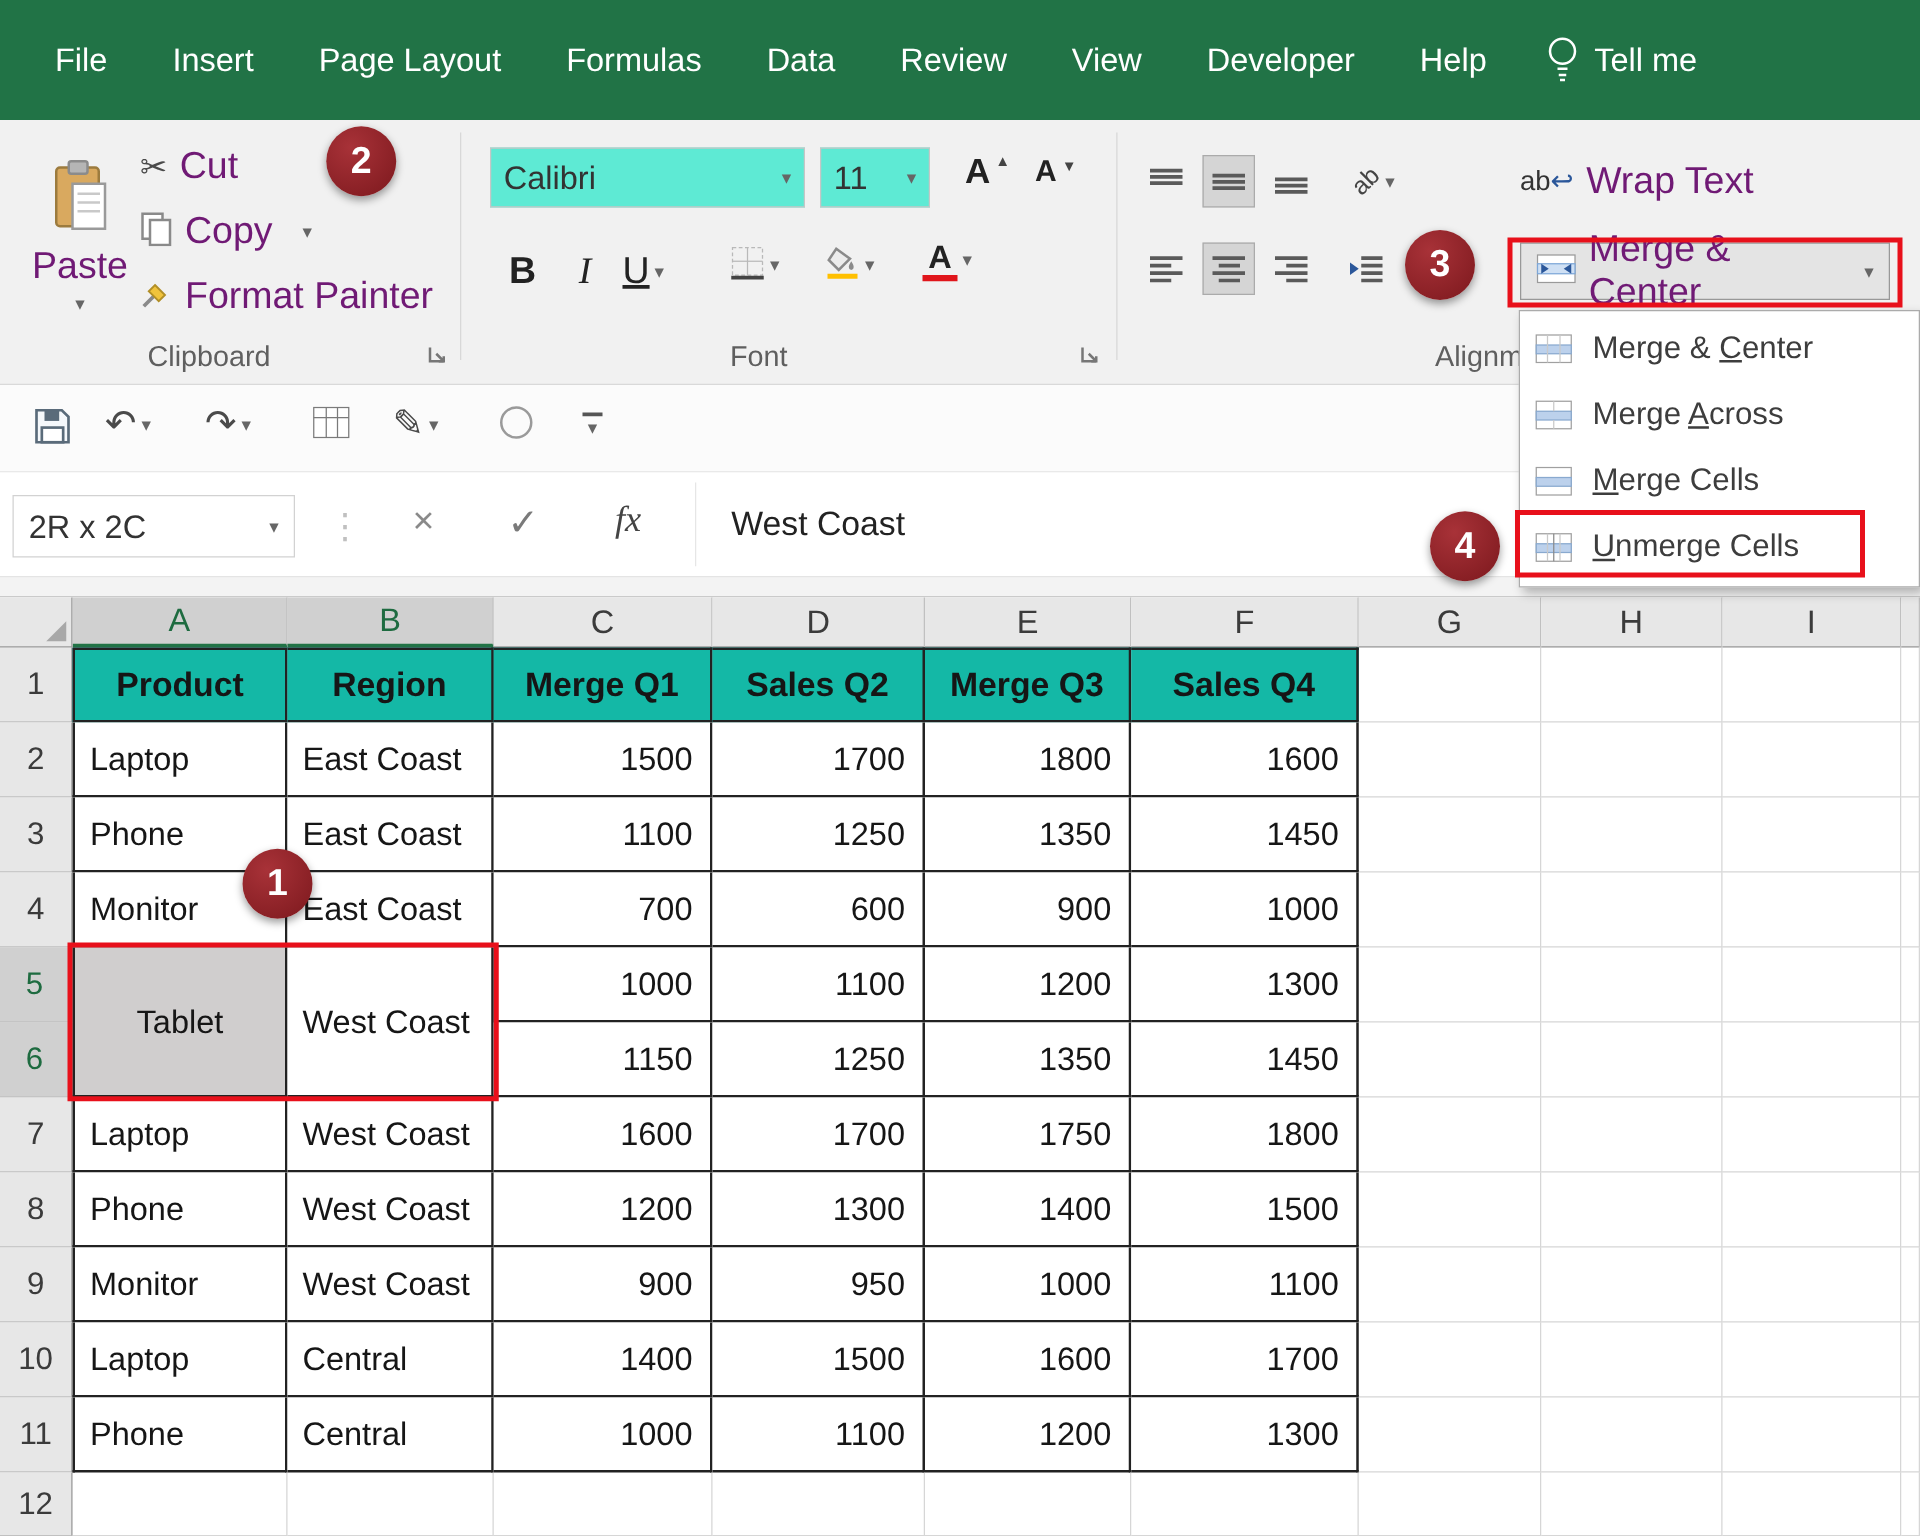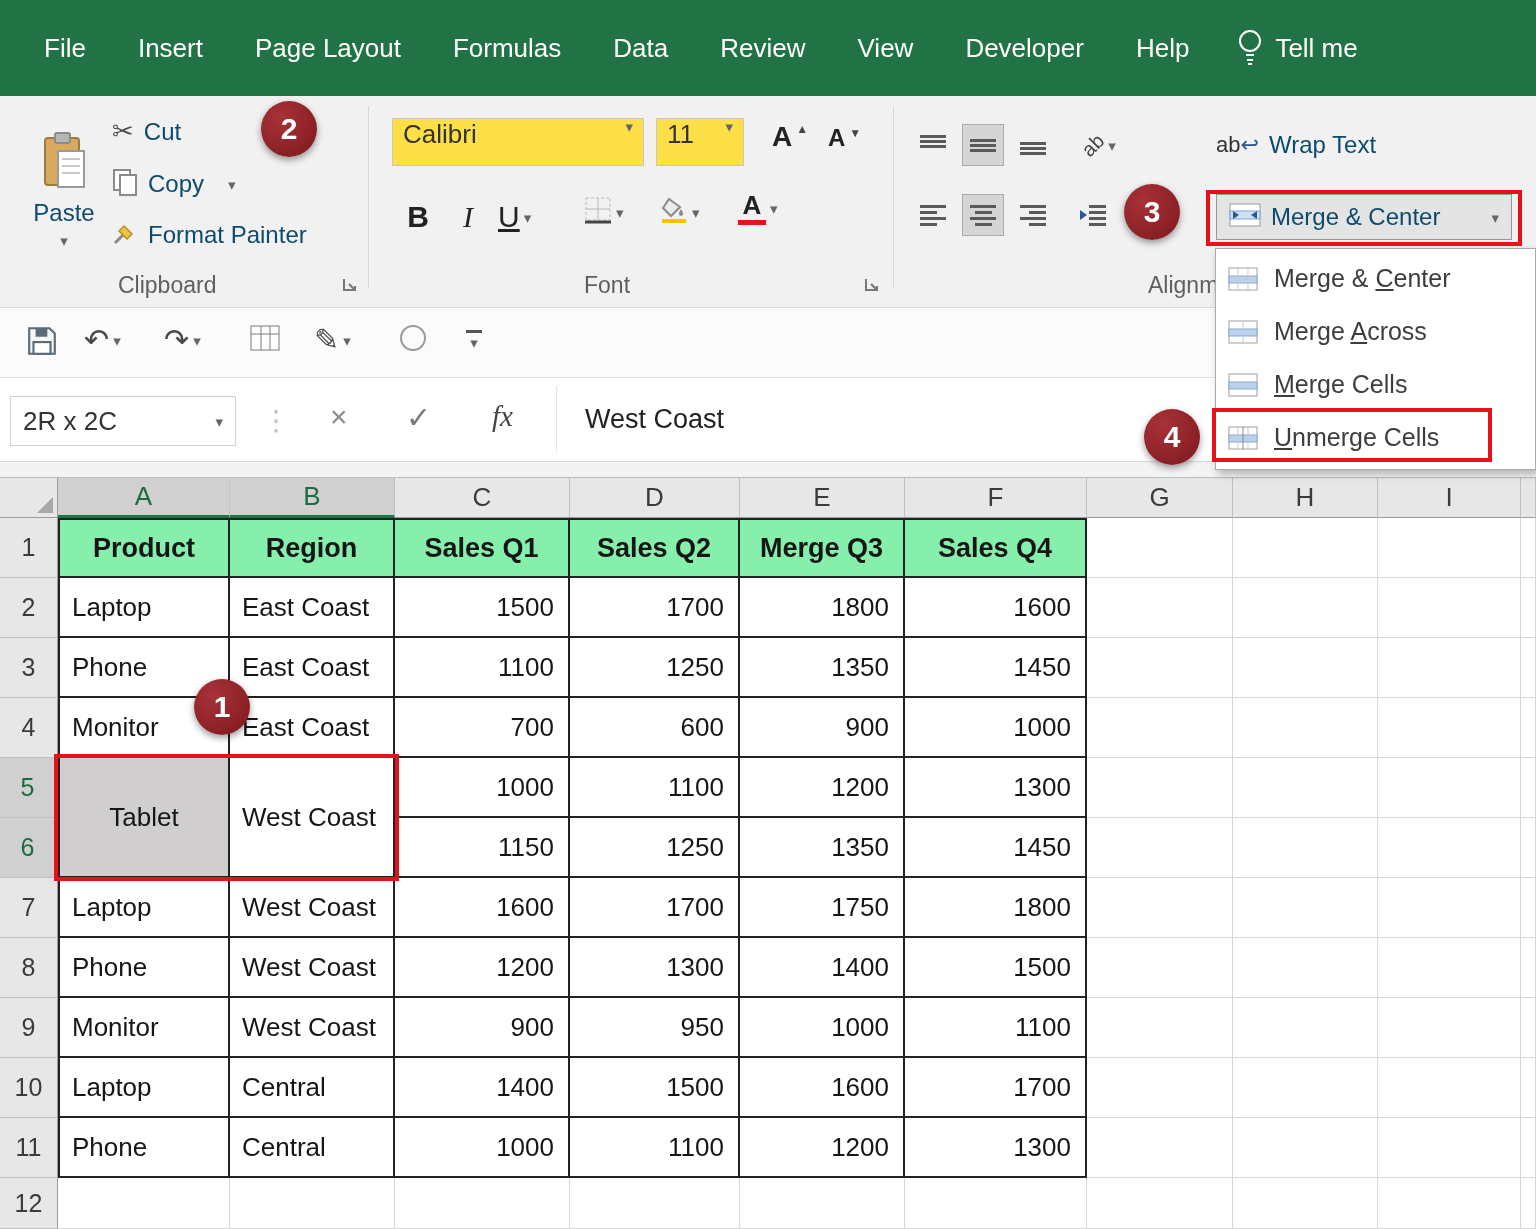--- a/index.html
+++ b/index.html
@@ -13,24 +13,24 @@
   .home-frame { border:4px solid #e8101b; height:88px; display:flex; align-items:center; margin:0 2px; }
   .home-frame .mtab { font-weight:bold; height:80px; }
   .bulb { margin-left:22px; display:flex; align-items:center; }
 
   
   .ribbon { position:absolute; left:0; top:96px; width:1536px; height:212px;
             background:#f1f1f1; border-bottom:1px solid #d9d9d9; }
   .vsep { position:absolute; top:10px; height:182px; width:1px; background:#d8d8d8; }
   .grp-label { position:absolute; bottom:8px; font-size:23px; color:#5f5f5f; }
   .launcher { position:absolute; bottom:10px; }
-  .rtext { font-size:24px; color:#0c4a6e; }
+  .rtext { font-size:30px; color:#701a75; }
   .caret { color:#666; font-size:15px; line-height:1; }
-  .combo { position:absolute; background:#fde047; border:1px solid #c6c6c6; display:flex;
-           align-items:flex-start; padding:0 10px; font-size:26px; color:#333; }
+  .combo { position:absolute; background:#5eead4; border:1px solid #c6c6c6; display:flex;
+           align-items:center; padding:0 10px; font-size:26px; color:#333; }
   .combo .caret { margin-left:auto; }
   .icon-btn { position:absolute; display:flex; align-items:center; justify-content:center; gap:4px; }
   .icon-btn.active { background:#d5d5d5; border:1px solid #ababab; }
   .bigU { text-decoration:underline; }
   .fontA { font-size:28px; font-weight:bold; color:#222; line-height:1; }
   .colorbar { width:28px; height:5px; background:#e0151b; margin-top:2px; }
   .mcbtn { position:absolute; background:#e4e4e4; border:1px solid #989898; display:flex;
            align-items:center; gap:10px; padding:0 12px; }
   .rot { display:inline-block; transform:rotate(-45deg); font-size:20px; color:#444; }
 
@@ -70,21 +70,21 @@
   .colhead { background:#e7e7e7; border-right:1px solid #c0c0c0; border-bottom:1px solid #9b9b9b;
              display:flex; align-items:center; justify-content:center; font-size:26px; color:#3b3b3b; }
   .colhead.sel { background:#d0d0d0; color:#1e6b40; border-bottom:3px solid #217346; }
   .rowhead { background:#e7e7e7; border-bottom:1px solid #c0c0c0; border-right:1px solid #9b9b9b;
              display:flex; align-items:center; justify-content:center; font-size:25px; color:#3b3b3b; }
   .rowhead.sel { background:#d0d0d0; color:#1e6b40; border-right:3px solid #217346; }
   .ec { border-right:1px solid #d6d6d6; border-bottom:1px solid #d6d6d6; }
   .tc { border-right:2px solid #222; border-bottom:2px solid #222; display:flex; align-items:center;
         font-size:26px; color:#161616; background:#fff; }
   .tc.first { border-left:2px solid #222; }
-  .tc.th { border-top:2px solid #222; background:#86efac; font-weight:bold; font-size:27px;
+  .tc.th { border-top:2px solid #222; background:#14b8a6; font-weight:bold; font-size:27px;
            justify-content:center; }
   .tc.txt { padding-left:12px; }
   .tc.num { justify-content:flex-end; padding-right:14px; }
   .tc.product { background:#d0cece; justify-content:center; }
   .tc.region { padding-left:12px; background:#fff; }
 
   
   .menu-panel { position:absolute; left:1215px; top:248px; width:321px; height:222px; background:#fff;
                 border:1px solid #ababab; box-shadow:3px 4px 8px rgba(0,0,0,.28); z-index:50; padding-top:3px; }
   .menu-item { height:53px; display:flex; align-items:center; gap:16px; padding-left:12px;
@@ -404,21 +404,21 @@
     <div class="rowhead sel" style="grid-area: 6 / 1;">5</div>
     <div class="rowhead sel" style="grid-area: 7 / 1;">6</div>
     <div class="rowhead" style="grid-area: 8 / 1;">7</div>
     <div class="rowhead" style="grid-area: 9 / 1;">8</div>
     <div class="rowhead" style="grid-area: 10 / 1;">9</div>
     <div class="rowhead" style="grid-area: 11 / 1;">10</div>
     <div class="rowhead" style="grid-area: 12 / 1;">11</div>
     <div class="rowhead" style="grid-area: 13 / 1;">12</div>
     <div class="tc th first" style="grid-area: 2 / 2;">Product</div>
     <div class="tc th" style="grid-area: 2 / 3;">Region</div>
-    <div class="tc th" style="grid-area: 2 / 4;">Sales Q1</div>
+    <div class="tc th" style="grid-area: 2 / 4;">Merge Q1</div>
     <div class="tc th" style="grid-area: 2 / 5;">Sales Q2</div>
     <div class="tc th" style="grid-area: 2 / 6;">Merge Q3</div>
     <div class="tc th" style="grid-area: 2 / 7;">Sales Q4</div>
     <div class="tc txt first" style="grid-area: 3 / 2;">Laptop</div>
     <div class="tc txt" style="grid-area: 3 / 3;">East Coast</div>
     <div class="tc num" style="grid-area: 3 / 4;">1500</div>
     <div class="tc num" style="grid-area: 3 / 5;">1700</div>
     <div class="tc num" style="grid-area: 3 / 6;">1800</div>
     <div class="tc num" style="grid-area: 3 / 7;">1600</div>
     <div class="tc txt first" style="grid-area: 4 / 2;">Phone</div>

